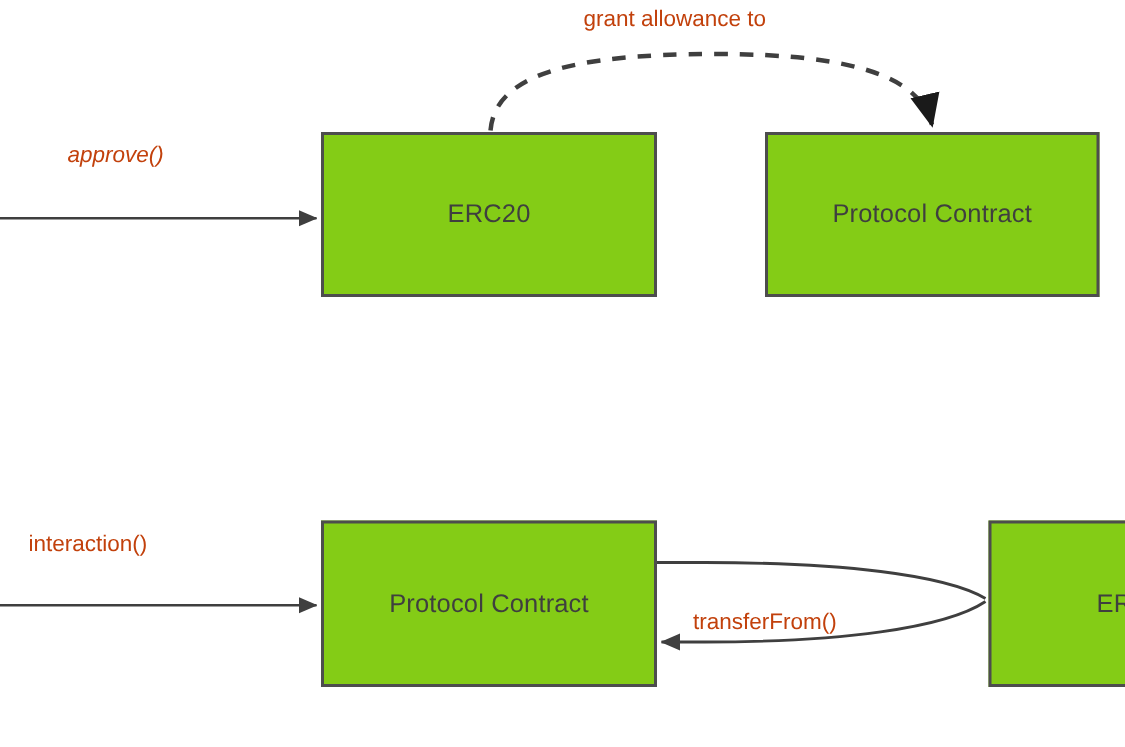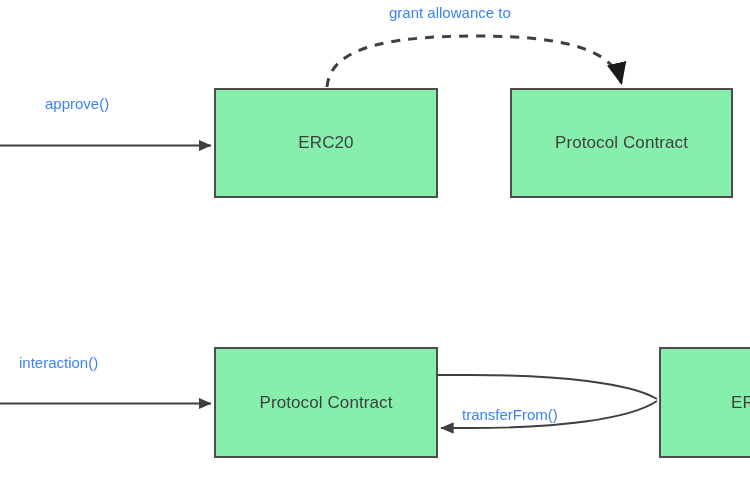--- a/index.html
+++ b/index.html
@@ -22,46 +22,46 @@
   #diagram-svg {
     position: absolute;
     left: 0;
     top: 0;
     width: 750px;
     height: 498px;
   }
   .node-box {
     position: absolute;
     box-sizing: border-box;
-    background: #86efac;
+    background: #84cc16;
     border: 2px solid #4d4d4d;
     display: flex;
     align-items: center;
     justify-content: center;
   }
   .node-label {
     font-size: 17px;
     color: #3f3f3f;
     white-space: nowrap;
     letter-spacing: 0.1px;
   }
   .edge-label {
     position: absolute;
     font-size: 15px;
-    color: #3b82f6;
+    color: #c2410c;
     white-space: nowrap;
     background: transparent;
   }
   .node-erc20-top   { left: 214px; top: 88px;  width: 224px; height: 110px; }
   .node-proto-top   { left: 510px; top: 88px;  width: 223px; height: 110px; }
   .node-proto-bot   { left: 214px; top: 347px; width: 224px; height: 111px; }
   .node-erc20-bot   { left: 659px; top: 347px; width: 200px; height: 111px;
                       justify-content: flex-start; padding-left: 70px; }
   .lbl-grant        { left: 389px; top: 4px;   }
-  .lbl-approve      { left: 45px;  top: 95px;  }
+  .lbl-approve      { left: 45px;  top: 95px; font-style: italic;  }
   .lbl-interaction  { left: 19px;  top: 354px; }
   .lbl-transferfrom { left: 462px; top: 392px; margin-top: 14px; }
 </style>
 </head>
 <body>
 
 <div id="diagram-root">
 
   <svg id="diagram-svg" viewBox="0 0 750 498">
     <defs>

